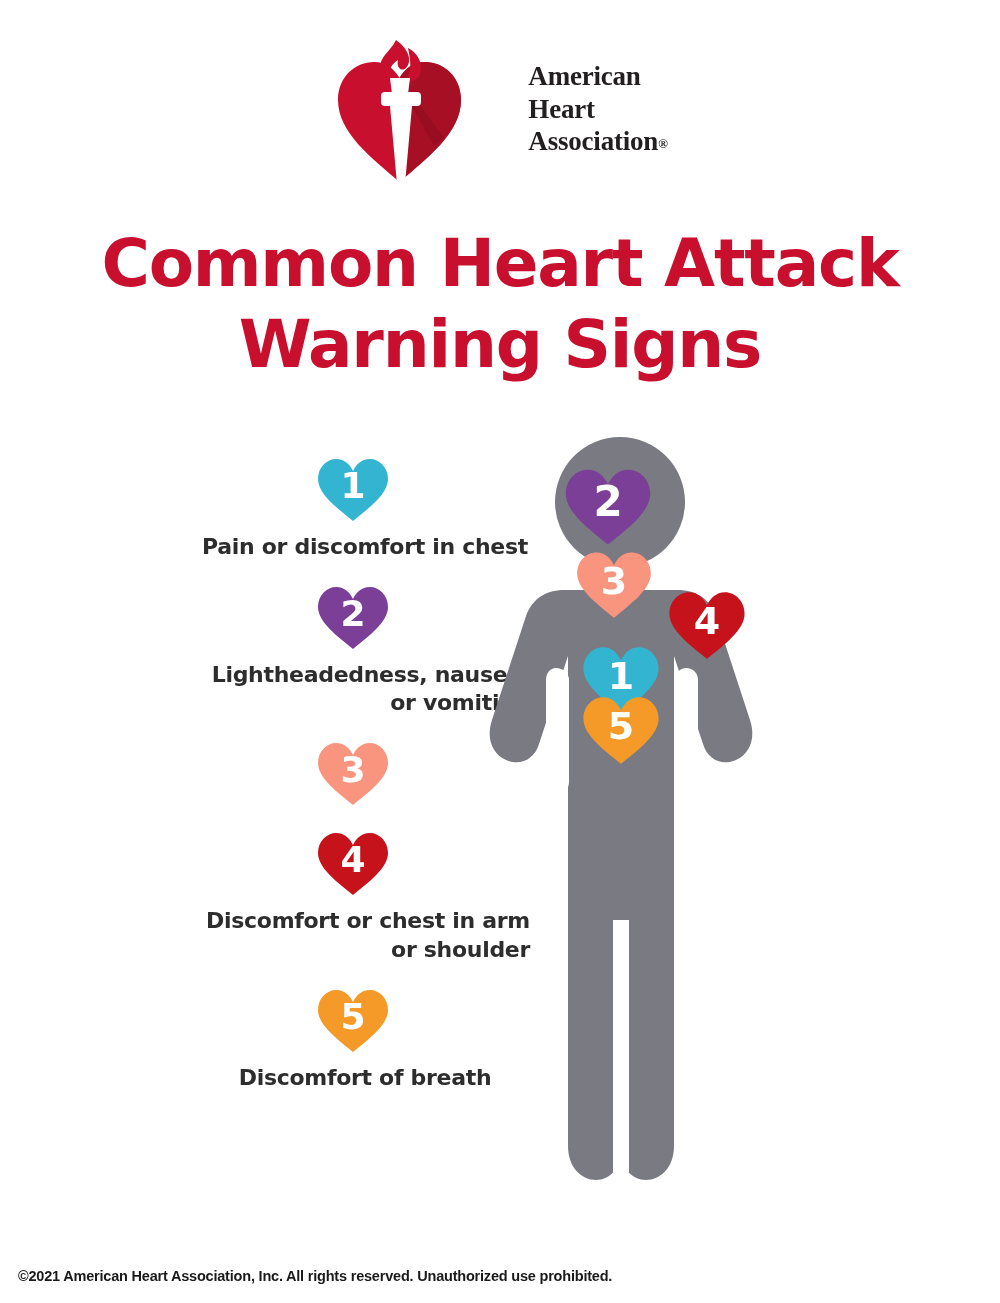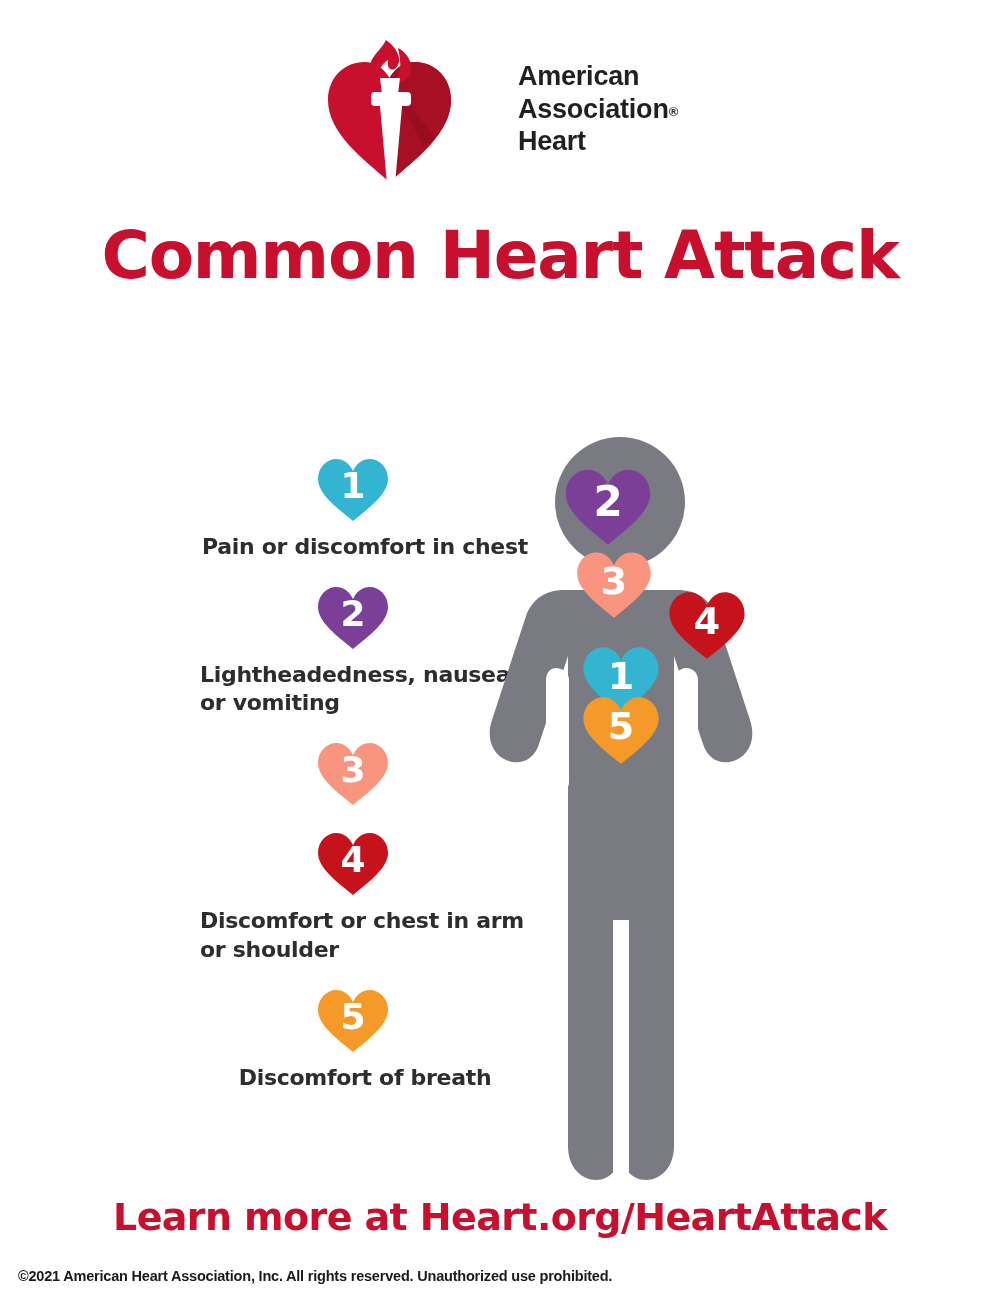--- a/index.html
+++ b/index.html
@@ -26,37 +26,37 @@
     top: 34px;
     left: 0;
     width: 1000px;
     display: flex;
     justify-content: center;
     align-items: center;
     gap: 18px;
   }
   .logo-mark { width: 135px; height: 150px; display: block; }
   .logo-words {
-    font-family: Liberation Sans, sans-serif;
+    font-family: Liberation Serif, serif;
     font-weight: 700;
     font-size: 27px;
     line-height: 1.22;
     color: #231f20;
     letter-spacing: -0.2px;
     margin-left: 43px;
   }
   .logo-words .reg {
     font-size: 13px;
     vertical-align: 2px;
   }
 
   
   .title {
     position: absolute;
-    top: 216px;
+    top: 224px;
     left: 0;
     width: 1000px;
     text-align: center;
     color: #c8102e;
     font-family: "DejaVu Sans", sans-serif;
     font-weight: 700;
     font-size: 66px;
     line-height: 1.22;
     letter-spacing: -1.2px;
   }
@@ -92,21 +92,21 @@
     color: #ffffff;
     font-family: "DejaVu Sans", sans-serif;
     font-weight: 700;
     font-size: 36px;
     line-height: 1;
     padding-bottom: 6px;
   }
 
   .sign-label {
     margin-top: 10px;
-    text-align: left;
+    text-align: right;
     color: #2d2d2d;
     font-family: "DejaVu Sans", sans-serif;
     font-weight: 700;
     font-size: 22px;
     line-height: 1.28;
     letter-spacing: -0.3px;
     max-width: 330px;
     margin-left: 24px;
   }
 
@@ -202,27 +202,28 @@
 
         <path d="M58 44 L 78 44 L 76 60 L 60 60 Z" fill="#ffffff"></path>
         <rect x="49" y="58" width="40" height="14" rx="4" fill="#ffffff"></rect>
         <path d="M58 72 L 80 72 L 73 150 L 65 150 Z" fill="#ffffff"></path>
 
         <path d="M80 72 L 89 72 L 112 104 L 102 112 Z" fill="#8c0c1e" opacity="0.55"></path>
       </svg>
     </span>
     <div class="logo-words">
       <div>American</div>
+      <div>Heart</div>
       <div><span>Association</span><span class="reg">®</span></div>
-      <div>Heart</div>
     </div>
   </div>
 
   <h1 class="title">
     <span class="l1">Common Heart Attack</span>
+    <span class="l2">Warning Signs</span>
   </h1>
 
   <div class="signs-list">
 
     <div class="sign-item">
       <div class="heart-badge">
         <svg viewBox="0 0 76 68" aria-hidden="true">
             <path id="hpath" d="M38 66 C 22 53, 3 39, 3 24 C 3 12, 12 4, 21 4 C 30 4, 35 10, 38 16 C 41 10, 46 4, 55 4 C 64 4, 73 12, 73 24 C 73 39, 54 53, 38 66 Z" fill="#33b5d1"></path>
           </svg>
         <span class="num">1</span>
@@ -345,16 +346,15 @@
       <span class="hb">
         <svg viewBox="0 0 76 68" aria-hidden="true">
             <path d="M38 66 C 22 53, 3 39, 3 24 C 3 12, 12 4, 21 4 C 30 4, 35 10, 38 16 C 41 10, 46 4, 55 4 C 64 4, 73 12, 73 24 C 73 39, 54 53, 38 66 Z" fill="#f59a28"></path>
           </svg>
         <span class="num">5</span>
       </span>
     </div>
 
   </div>
 
-  <div class="cta">Learn more at Heart.org/HeartAttack</div>
   <div class="copyright">©2021 American Heart Association, Inc. All rights reserved. Unauthorized use prohibited.</div>
 
 </div>
 
 </body></html>

